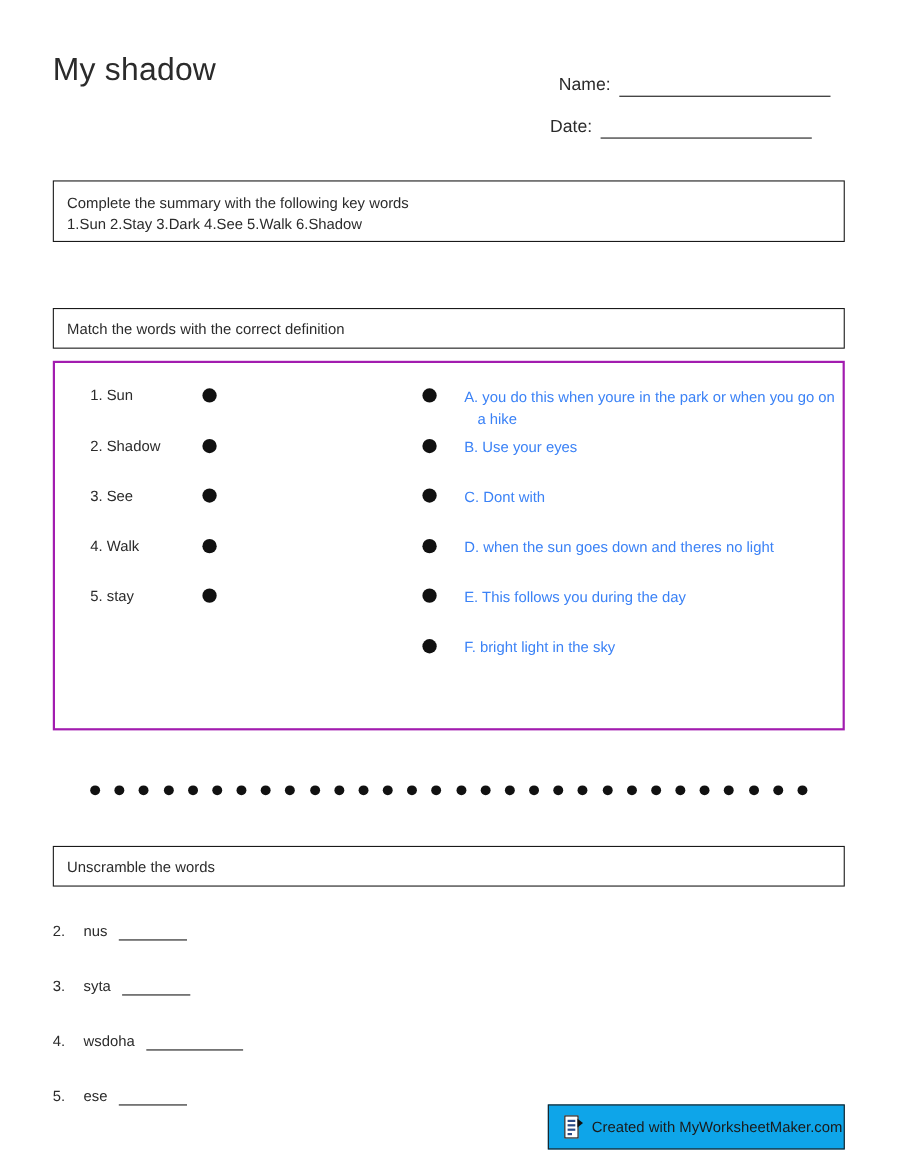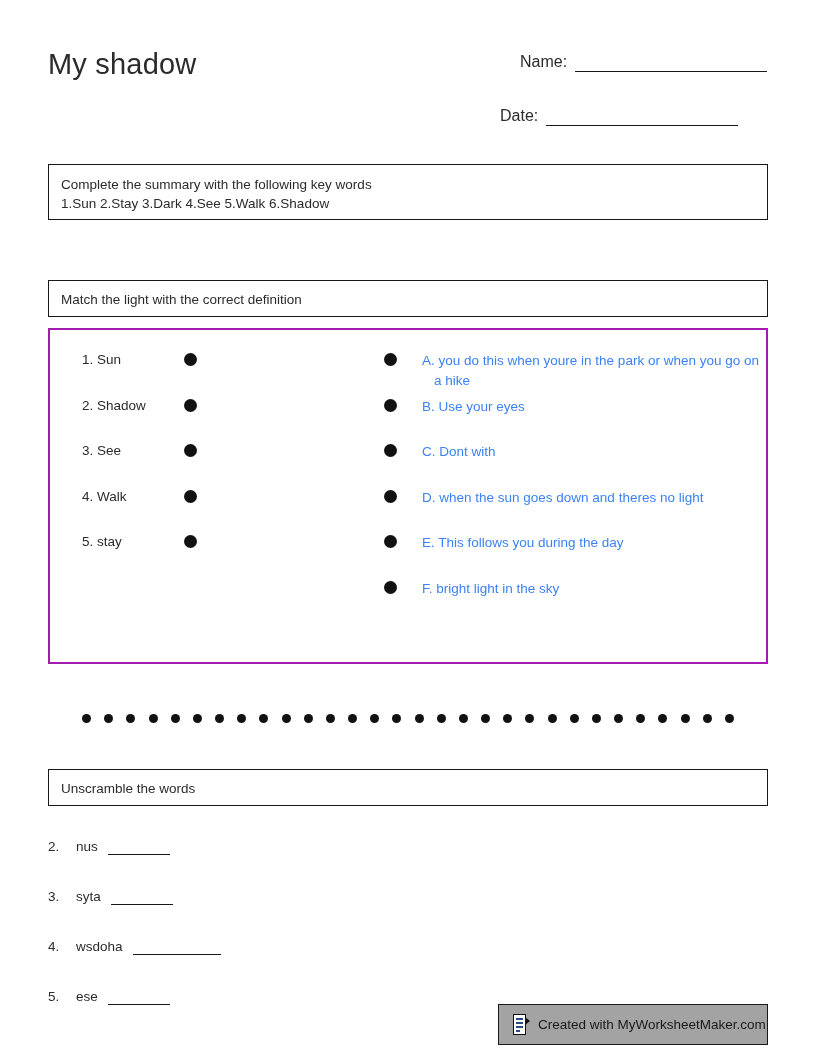--- a/index.html
+++ b/index.html
@@ -31,21 +31,21 @@
     font-weight: 400;
     color: #2b2b2b;
     letter-spacing: 0.2px;
   }
   .name-row, .date-row {
     position: absolute;
     display: flex;
     align-items: flex-end;
     gap: 8px;
   }
-  .name-row { left: 508px; top: 52px; margin-left: 12px; }
+  .name-row { left: 508px; top: 68px; }
   .date-row { left: 500px; top: 90px; margin-top: 16px; }
   .field-label {
     font-size: 16px;
     color: #2b2b2b;
     line-height: 20px;
   }
   .field-rule {
     width: 196px;
     height: 19px;
     border-bottom: 1px solid #1a1a1a;
@@ -188,21 +188,21 @@
     left: 498px;
     top: 1004px;
     width: 270px;
     height: 41px;
     border: 1px solid #1a1a1a;
     box-sizing: border-box;
     display: flex;
     align-items: center;
     gap: 8px;
     padding-left: 14px;
-    background: #a3a3a3;
+    background: #0ea5e9;
   }
   .footer-badge .logo {
     width: 17px;
     height: 21px;
     position: relative;
     flex: none;
   }
   .footer-badge .logo .sheet {
     position: absolute;
     left: 0; top: 0;
@@ -252,21 +252,21 @@
     <span class="field-label">Date:</span>
     <span class="field-rule"></span>
   </div>
 
   <div class="instr-box" id="box-summary">
     <div>Complete the summary with the following key words</div>
     <div>1.Sun 2.Stay 3.Dark 4.See 5.Walk 6.Shadow</div>
   </div>
 
   <div class="instr-box" id="box-match">
-    <div>Match the light with the correct definition</div>
+    <div>Match the words with the correct definition</div>
   </div>
 
   <div class="match-panel">
     <div class="left-col">
       <div class="left-item">
         <span class="lbl">1. Sun</span>
         <span class="dot"></span>
       </div>
       <div class="left-item">
         <span class="lbl">2. Shadow</span>

